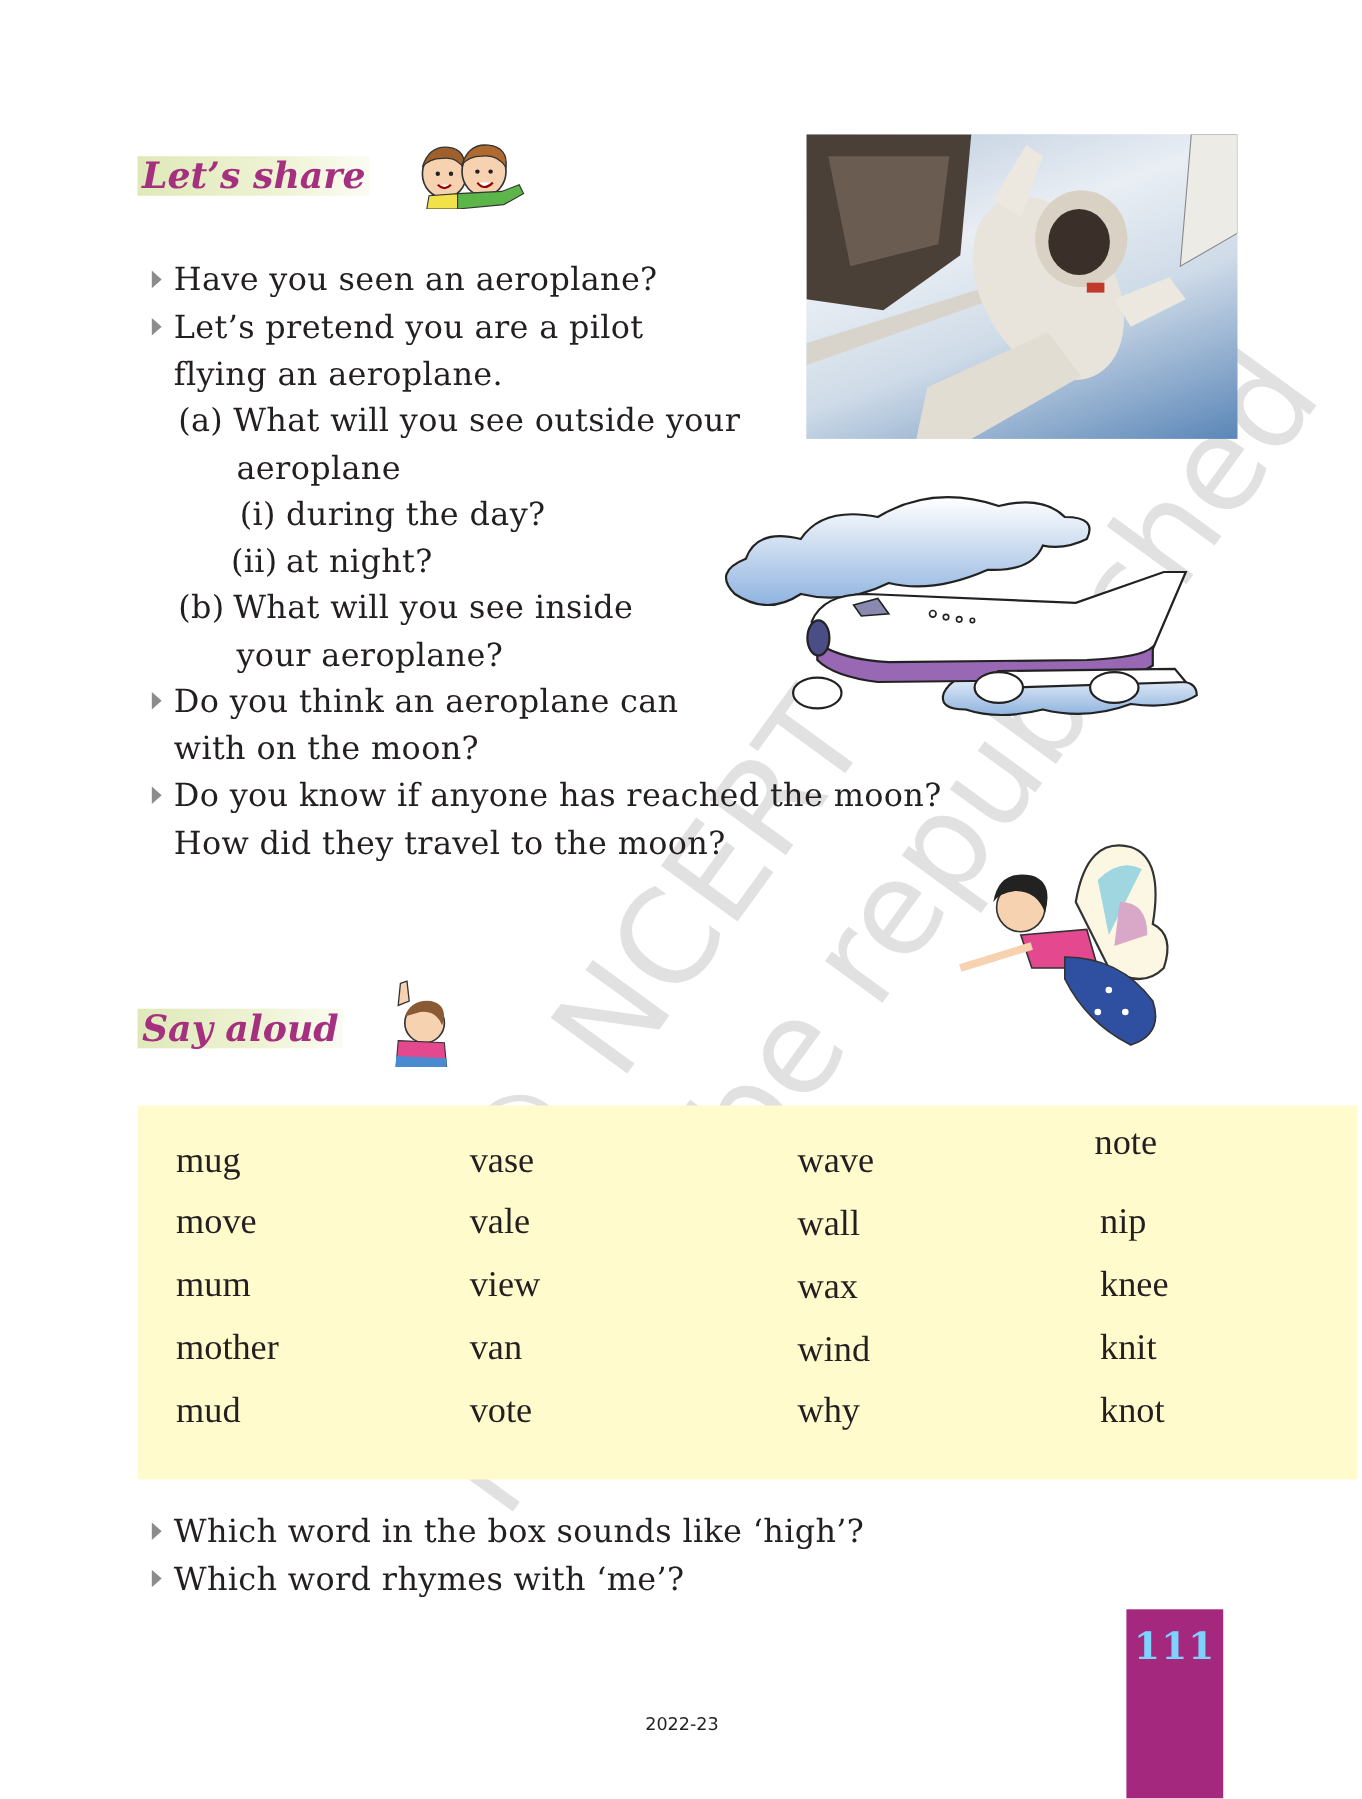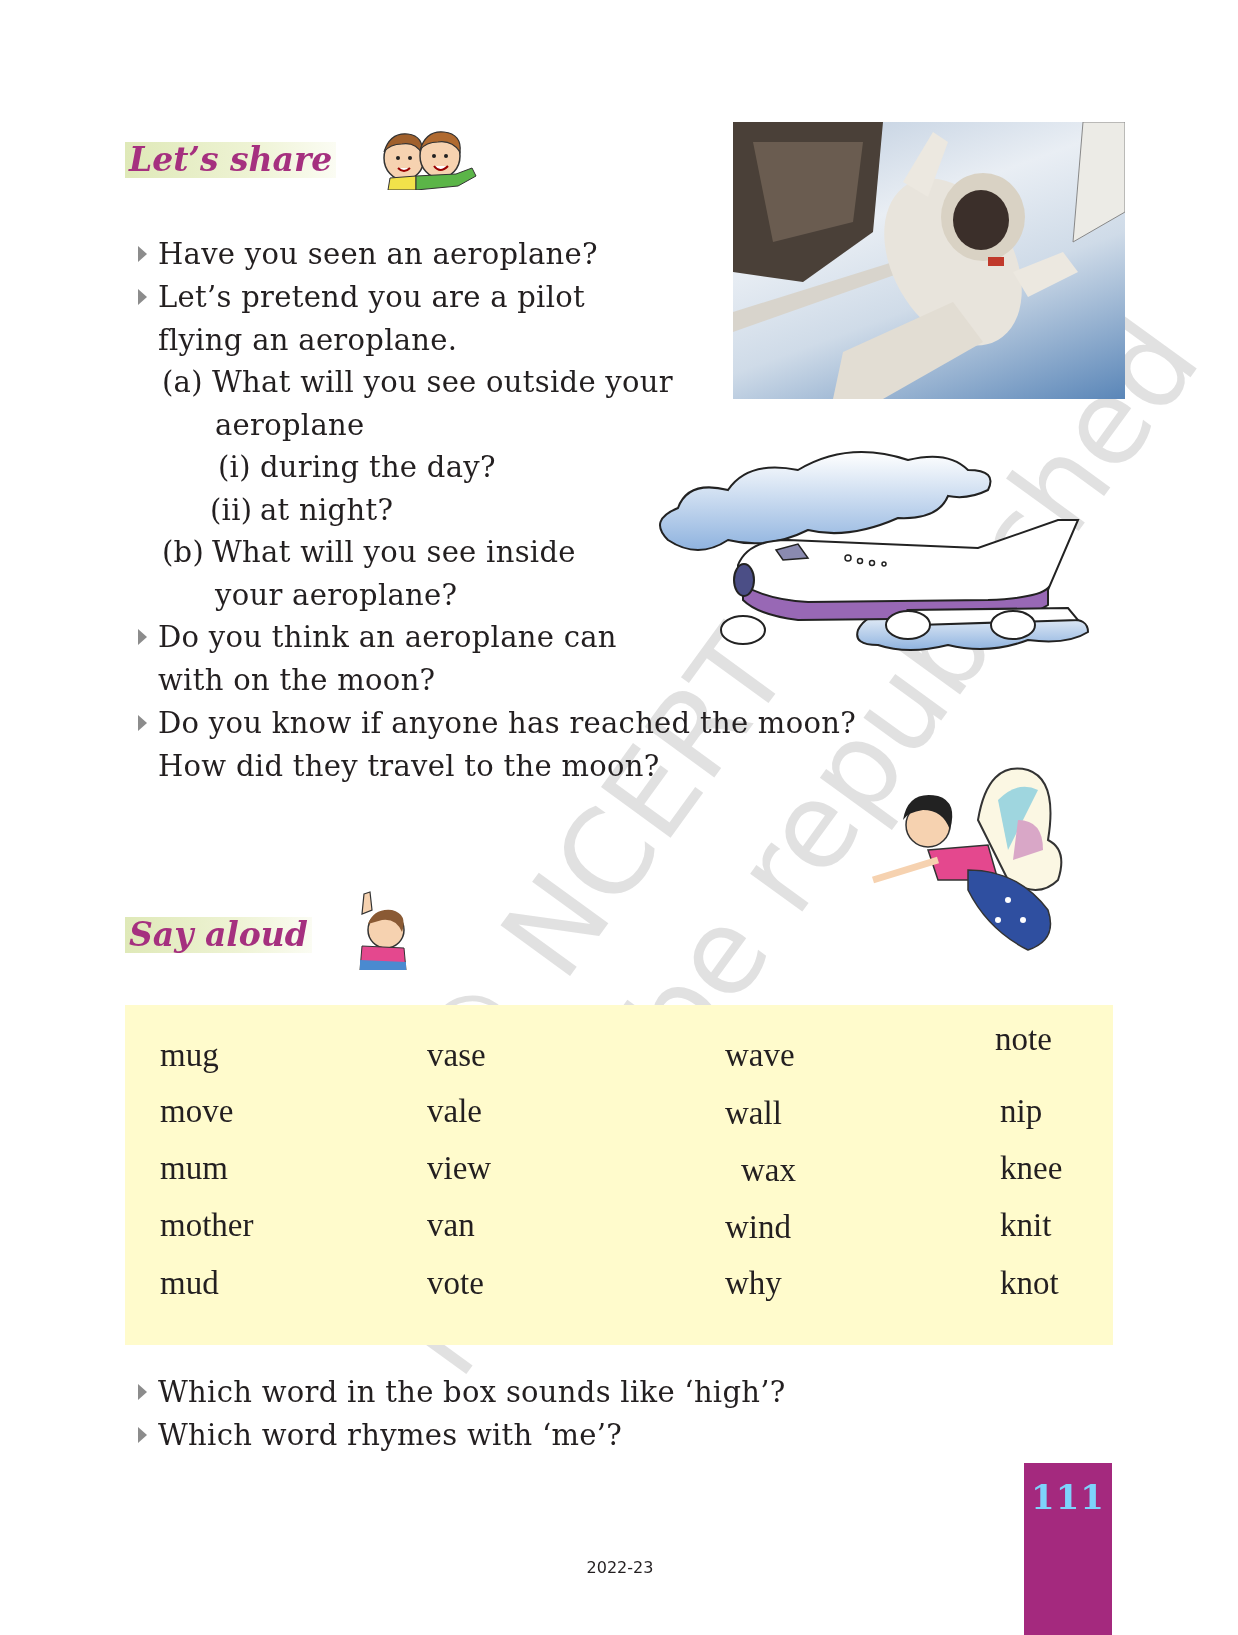--- a/index.html
+++ b/index.html
@@ -16,21 +16,21 @@
     color: #a5307f; white-space: nowrap;
   }
 
   
   .line { position: absolute; font-size: 29px; line-height: 34px; white-space: nowrap; letter-spacing: 0.3px; }
   .bullet { position: absolute; width: 0; height: 0;
             border-top: 8px solid transparent; border-bottom: 8px solid transparent;
             border-left: 9px solid #8c8c8c; }
 
   
-  .wordbox { position: absolute; left: 125px; top: 1005px; width: 988px; height: 340px; background: #fffbcc; }
+  .wordbox { position: absolute; left: 125px; top: 1005px; width: 1109px; height: 340px; background: #fffbcc; }
   .word { position: absolute; font-family: "Liberation Serif", "DejaVu Serif", serif;
           font-size: 33px; line-height: 36px; white-space: nowrap; }
 
   
   .pagetab { position: absolute; left: 1024px; top: 1463px; width: 88px; height: 172px; background: #a4297e; }
   .pagenum { position: absolute; left: 0; top: 14px; width: 88px; text-align: center;
              font-family: "DejaVu Serif", serif; font-weight: bold; font-size: 34px; color: #7dd3fc; letter-spacing: 1px; }
   .footer { position: absolute; left: 560px; top: 1558px; width: 120px; text-align: center;
             font-family: "DejaVu Sans", "Liberation Sans", sans-serif; font-size: 16px; color: #231f20; }
 
@@ -170,21 +170,21 @@
   <div class="word" style="left:35px; top:260px;">mud</div>
 
   <div class="word" style="left:302px; top:32px;">vase</div>
   <div class="word" style="left:302px; top:88px;">vale</div>
   <div class="word" style="left:302px; top:145px;">view</div>
   <div class="word" style="left:302px; top:202px;">van</div>
   <div class="word" style="left:302px; top:260px;">vote</div>
 
   <div class="word" style="left:600px; top:32px;">wave</div>
   <div class="word" style="left:600px; top:90px;">wall</div>
-  <div class="word" style="left:600px; top:147px;margin-left:16px;">wax</div>
+  <div class="word" style="left:600px; top:147px;">wax</div>
   <div class="word" style="left:600px; top:204px;">wind</div>
   <div class="word" style="left:600px; top:260px;">why</div>
 
   <div class="word" style="left:870px; top:16px;">note</div>
   <div class="word" style="left:875px; top:88px;">nip</div>
   <div class="word" style="left:875px; top:145px;">knee</div>
   <div class="word" style="left:875px; top:202px;">knit</div>
   <div class="word" style="left:875px; top:260px;">knot</div>
 </div>
 

